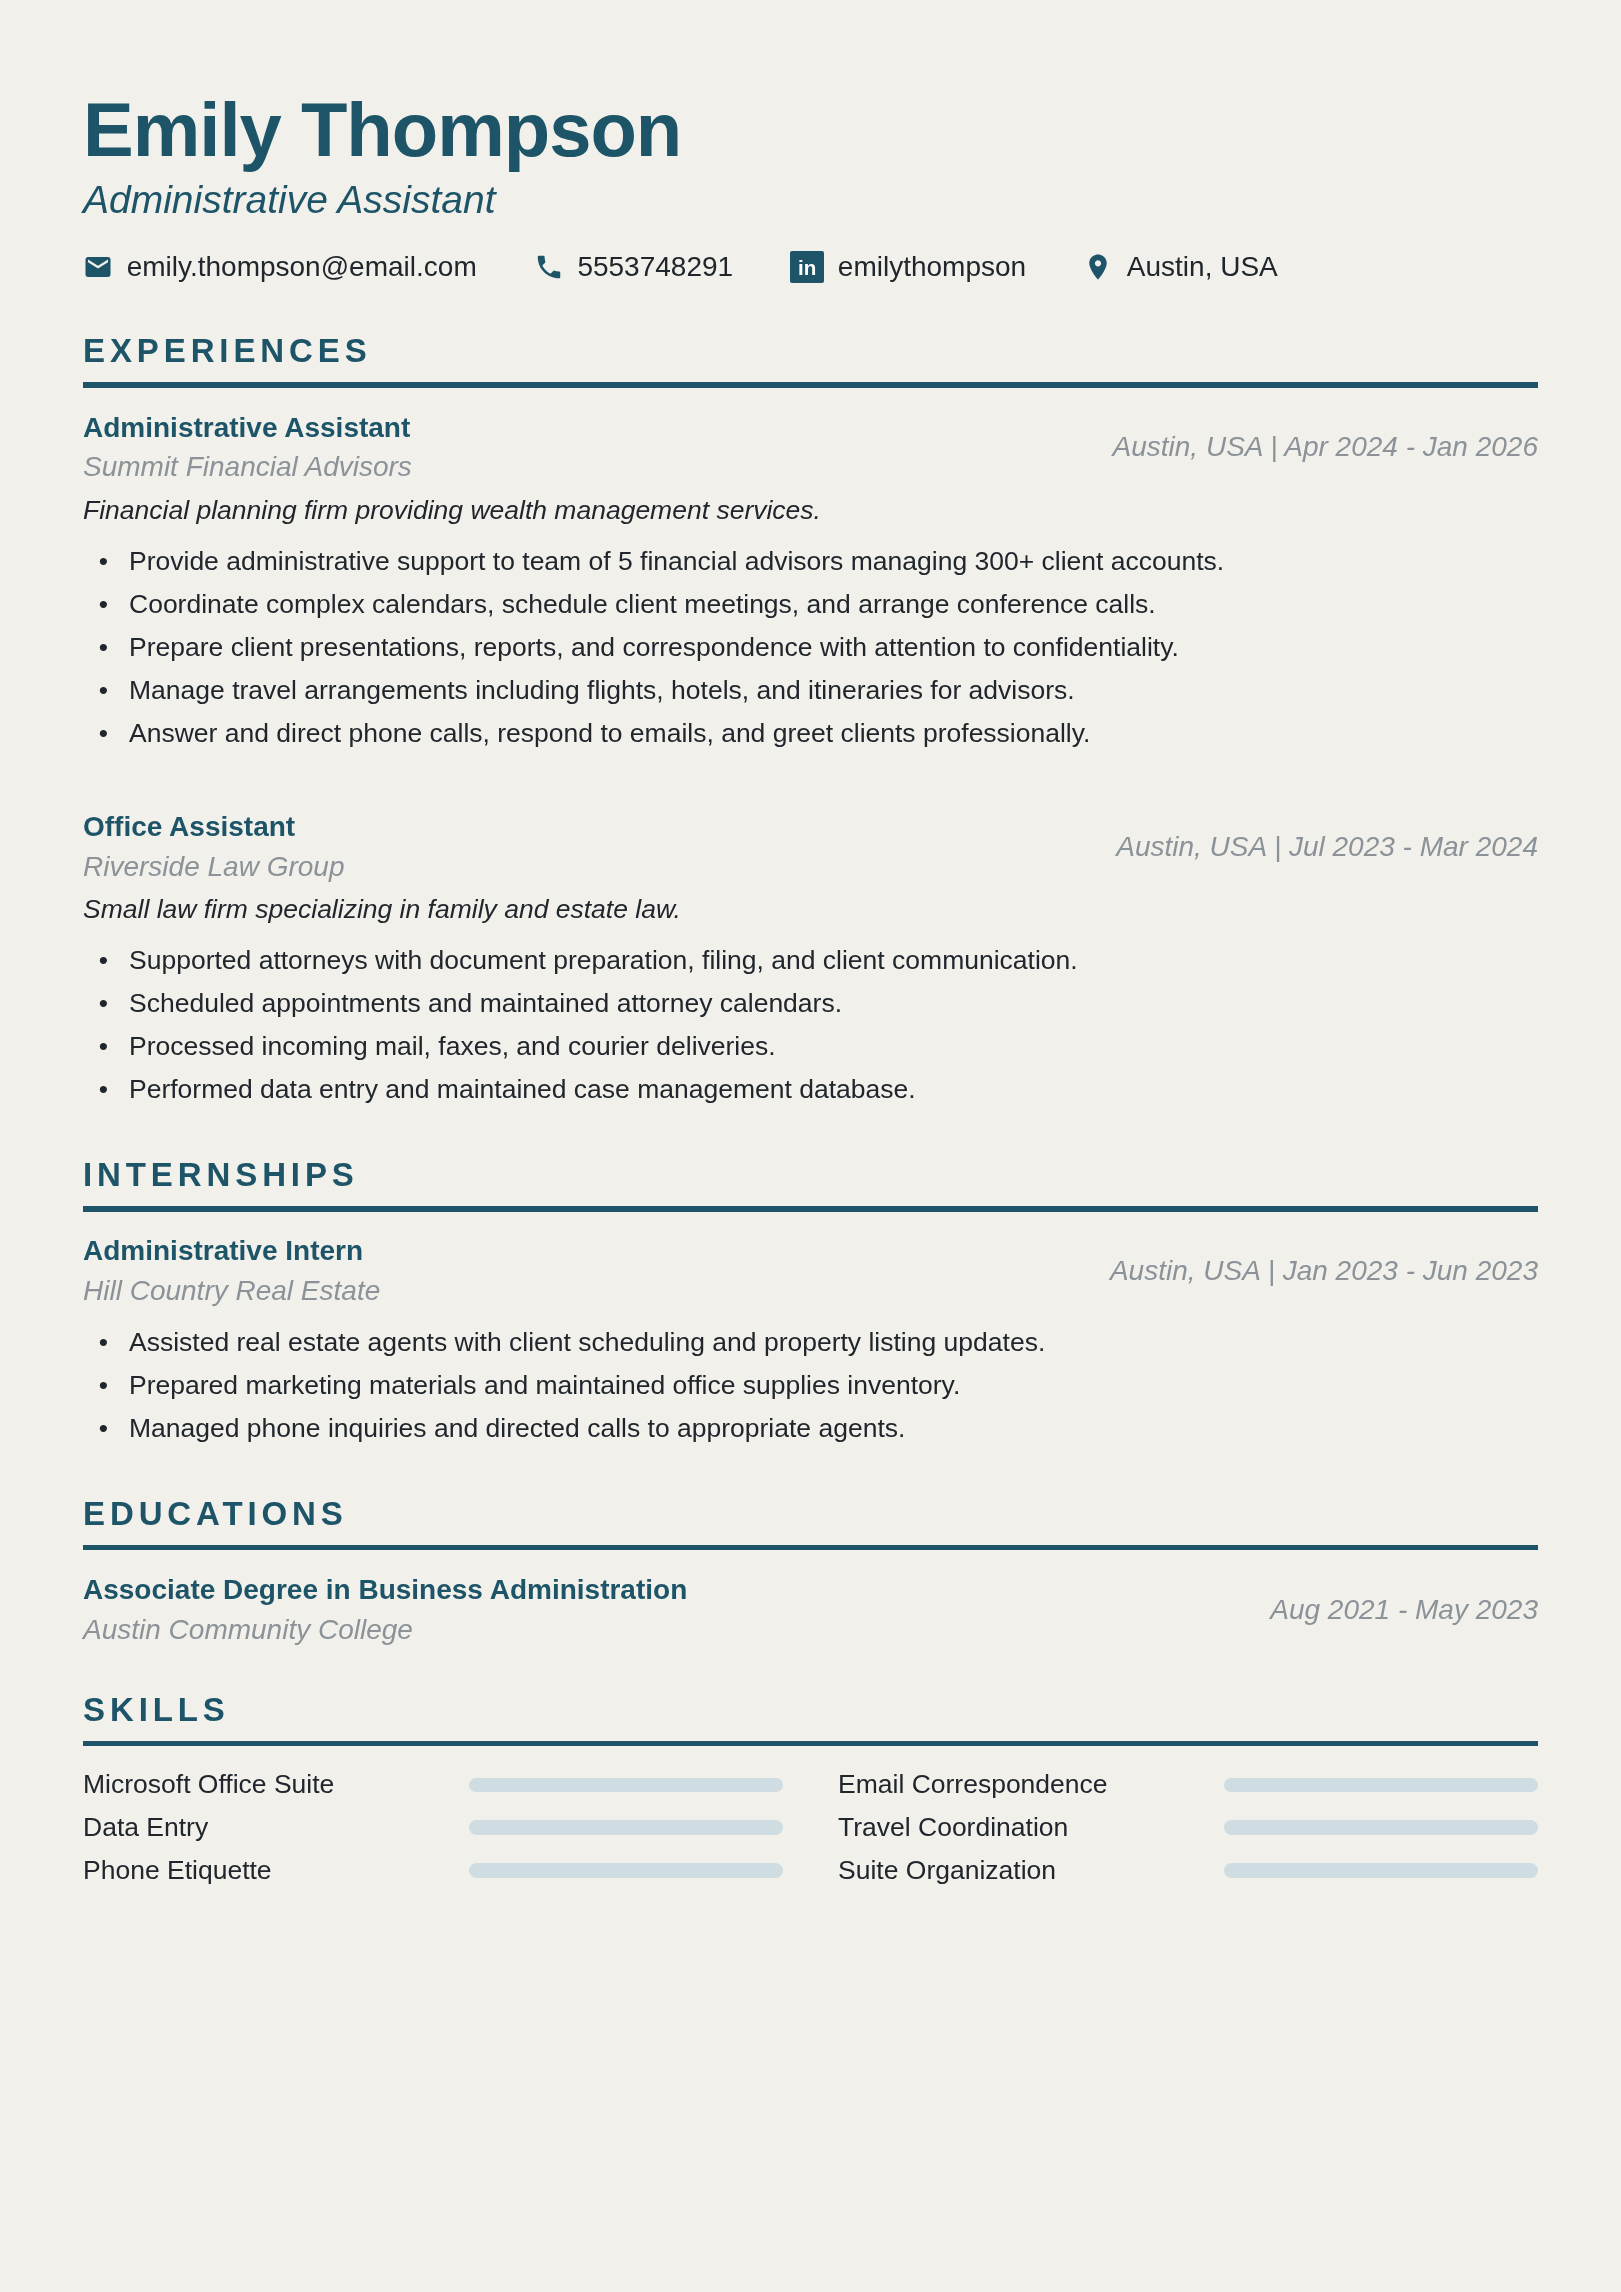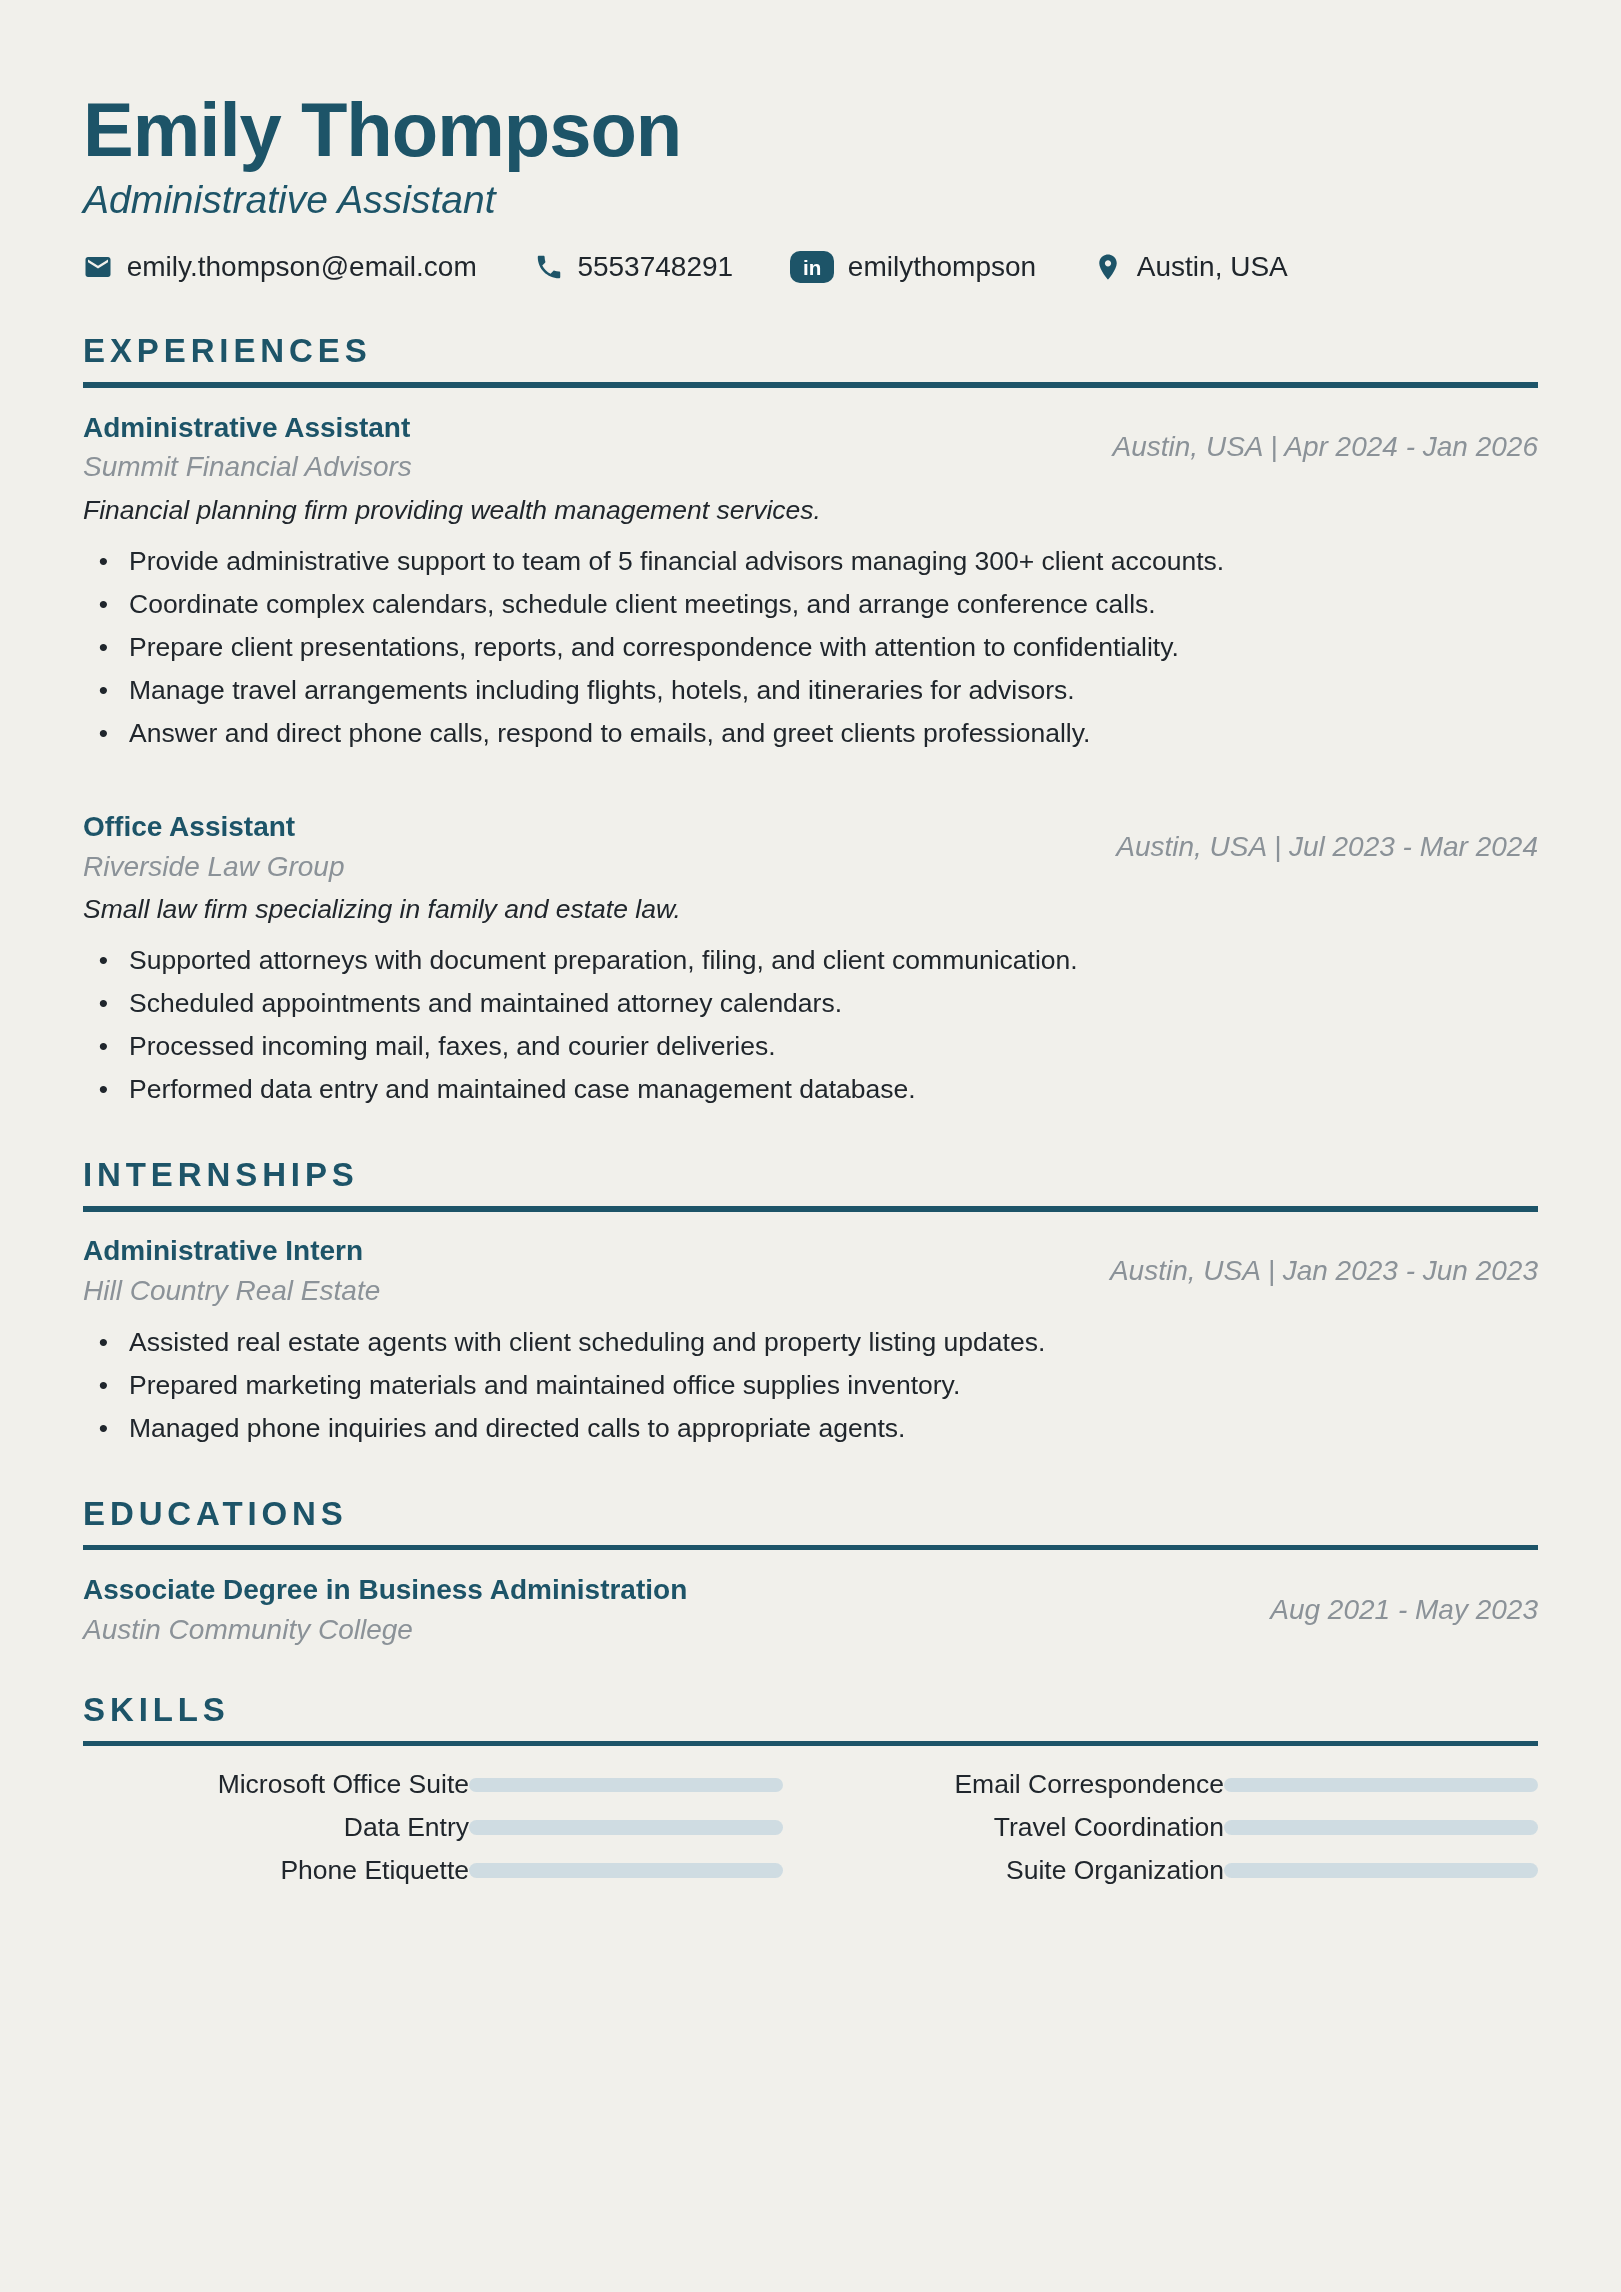--- a/index.html
+++ b/index.html
@@ -31,21 +31,21 @@
     margin-top:7.8px;font-size:39px;font-style:italic;
     color:var(--accent);font-weight:400;
   }
   .contacts{
     margin-top:29px;display:flex;align-items:center;gap:57px;
   }
   .contact{display:flex;align-items:center;gap:13.7px;font-size:28px;color:var(--text);}
   .cicon{width:30px;height:30px;flex:0 0 auto;display:block;}
   .cicon svg{width:30px;height:30px;display:block;fill:var(--accent);}
   .li-badge{
-    width:44px;height:32px;border-radius:10px;background:var(--accent);
+    width:34px;height:32px;border-radius:2px;background:var(--accent);
     color:#ffffff;font-weight:700;font-size:20.6px;
     display:flex;align-items:center;justify-content:center;line-height:1;
     padding-top:2px;
   }
   
   section{margin-top:45px;}
   section.first{margin-top:49px;}
   .sec-head{
     font-size:33px;font-weight:700;letter-spacing:4.9px;
     color:var(--accent);
@@ -64,21 +64,21 @@
     position:relative;padding-left:46px;font-size:26.5px;line-height:43px;color:var(--text);
   }
   ul.bullets li::before{
     content:"•";position:absolute;left:15.7px;top:0;
     font-size:26.5px;color:var(--text);
   }
   
   .skills-grid{
     margin-top:23.5px;display:grid;grid-template-columns:1fr 1fr;column-gap:55px;row-gap:0;
   }
-  .skill-col{display:flex;flex-direction:column;gap:12.7px;text-align:right;}
+  .skill-col{display:flex;flex-direction:column;gap:12.7px;}
   .skill-row{display:flex;align-items:center;height:30px;}
   .skill-label{flex:1;font-size:26.5px;color:var(--text);}
   .bar{
     width:314px;height:14.7px;border-radius:7.8px;background:var(--track);
     overflow:hidden;position:relative;flex:0 0 auto;
   }
   .bar-fill{height:100%;border-radius:7.8px;background:var(--accent);width:0;}
   
   .chips{margin-top:27.4px;display:flex;flex-wrap:wrap;gap:15.7px 19.6px;max-width:1078px;}
   .chip{

